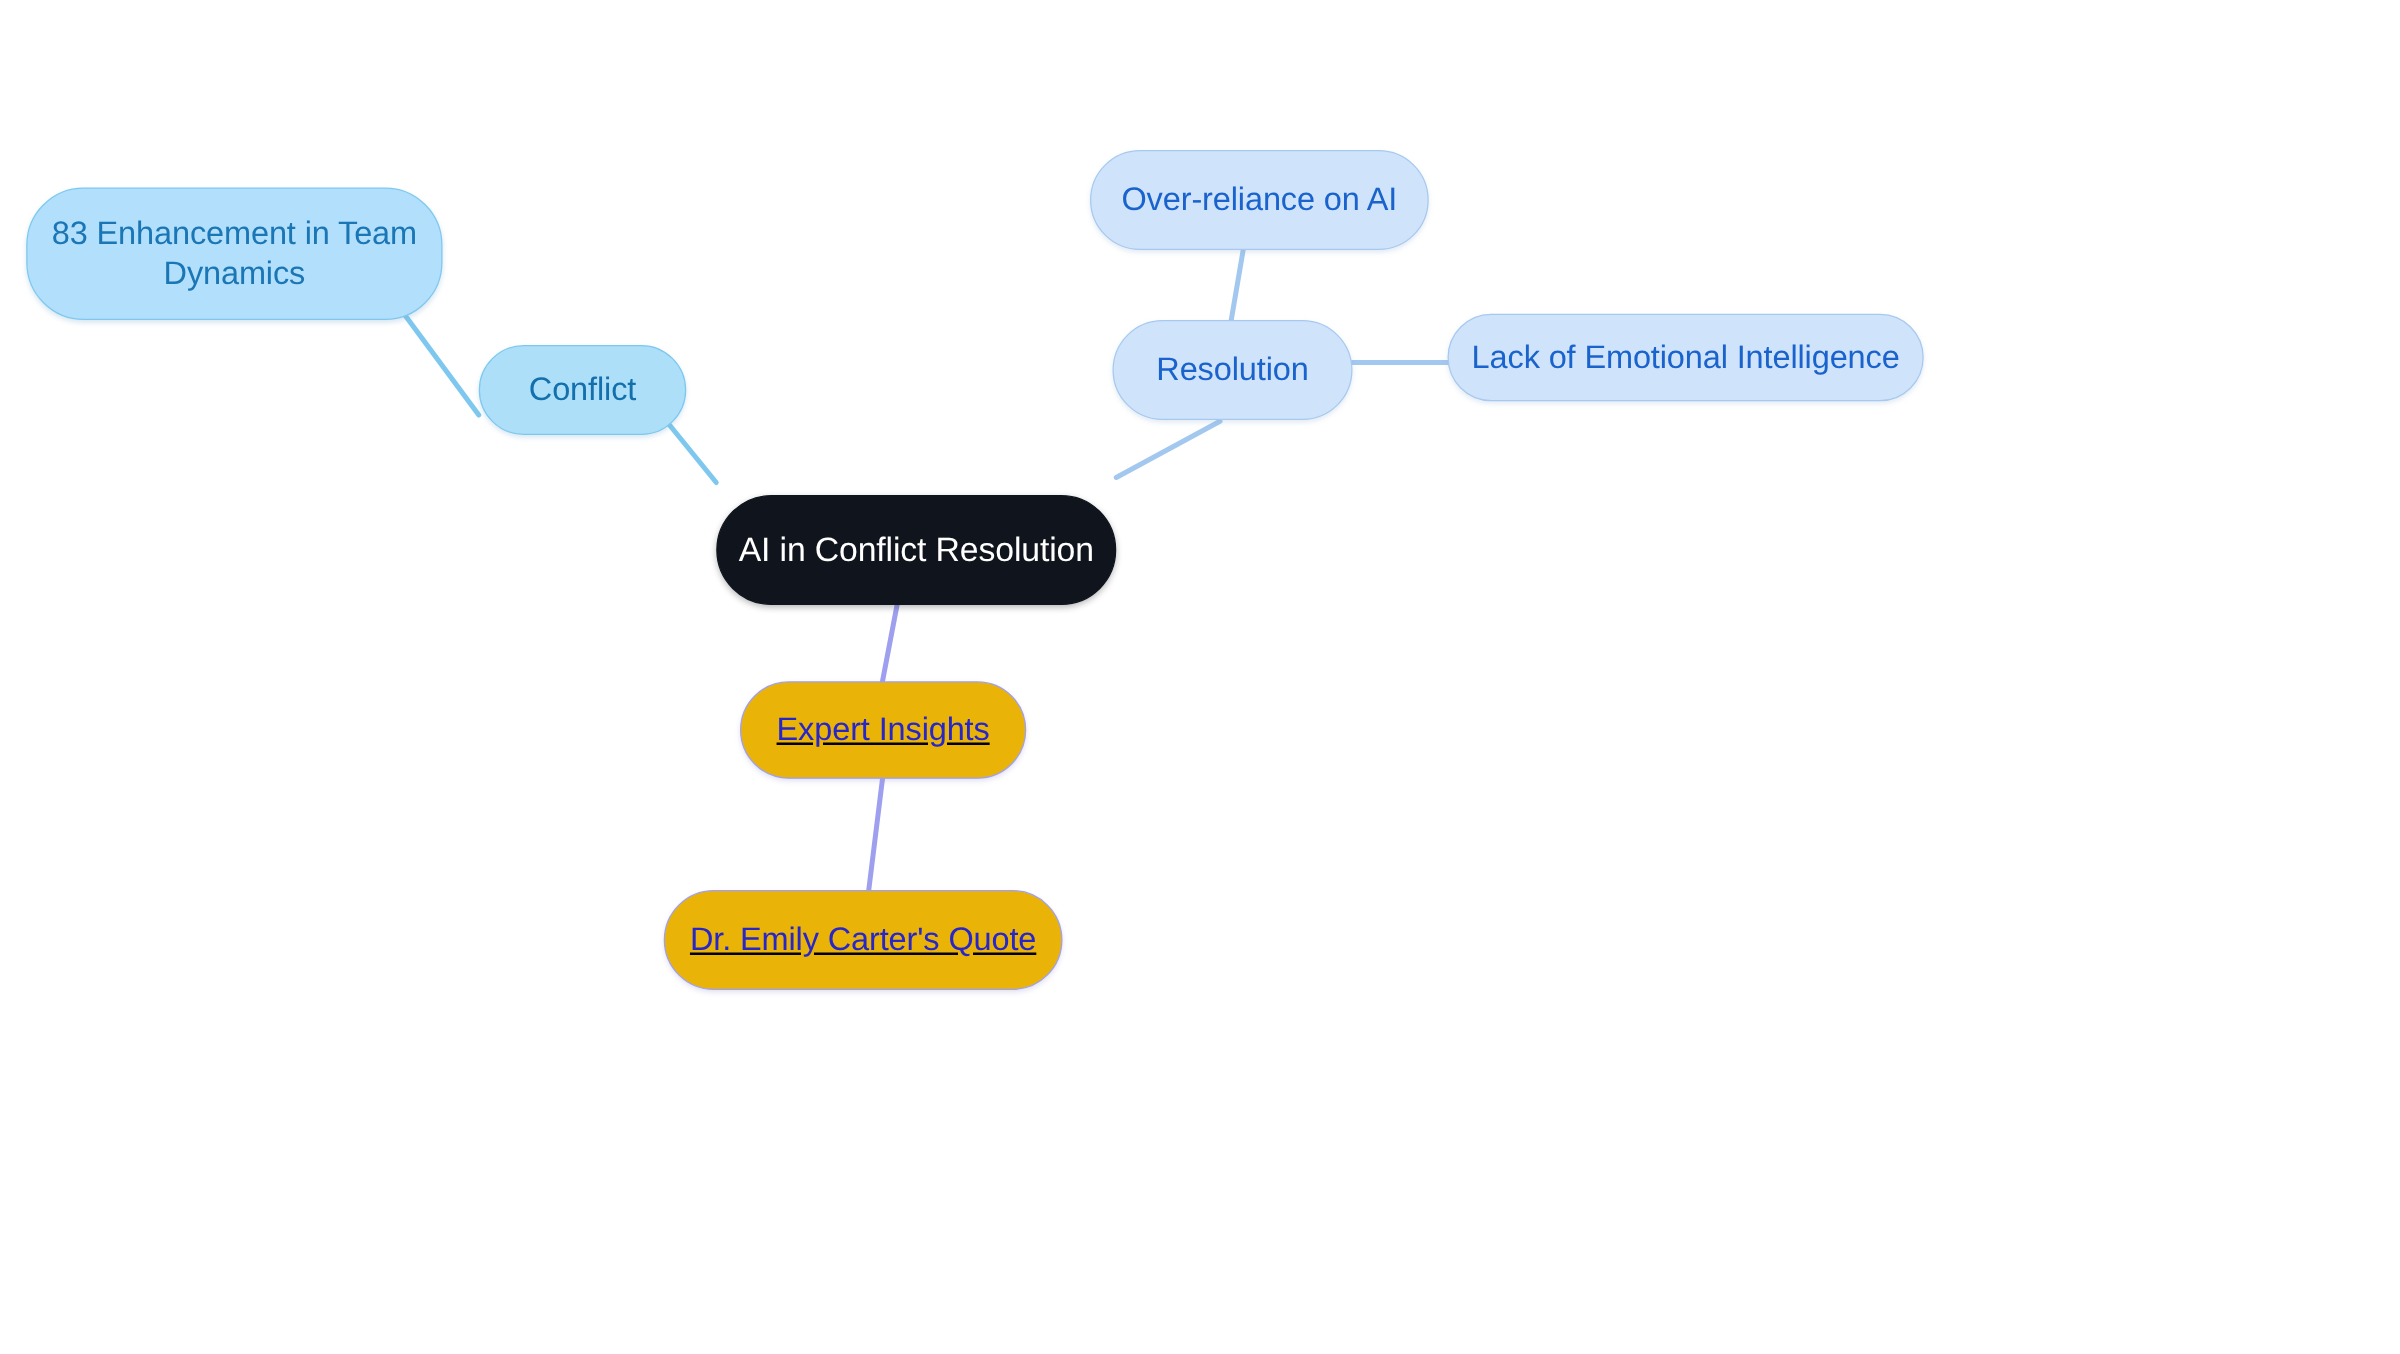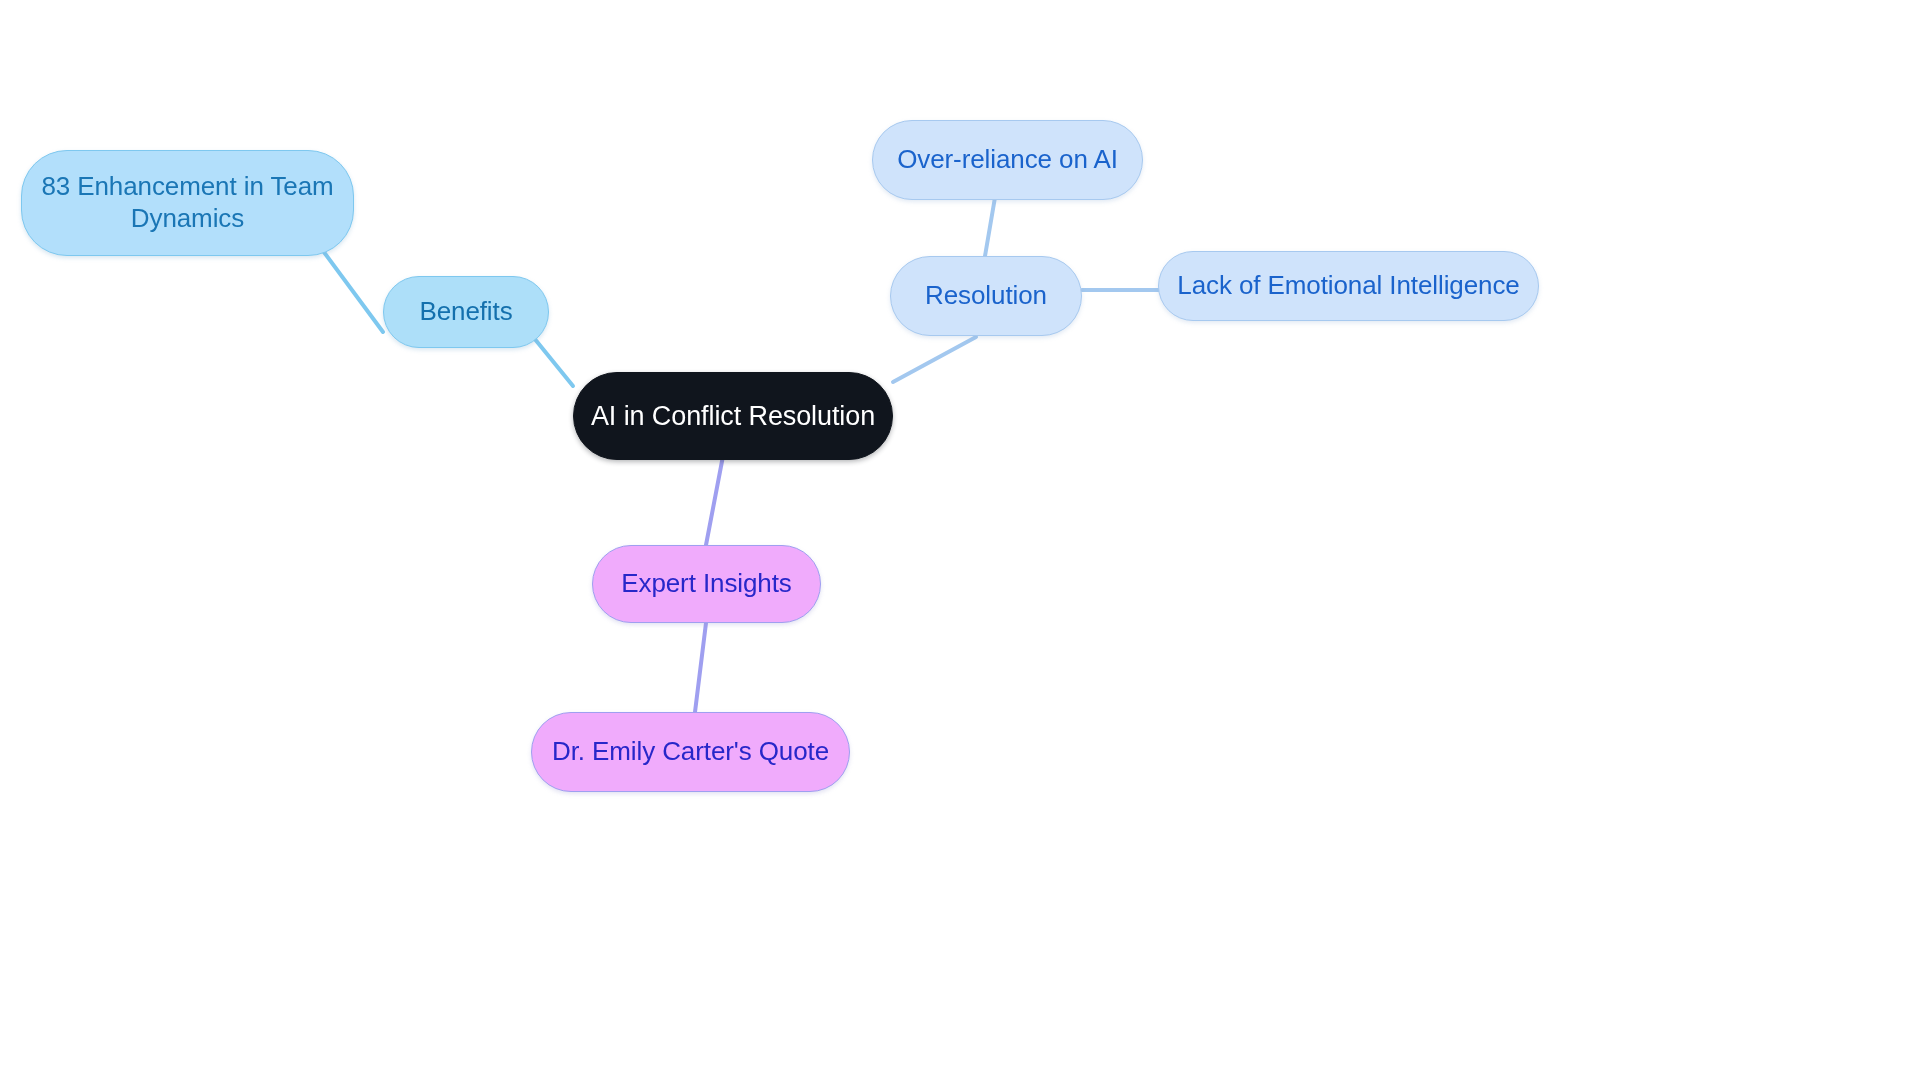--- a/index.html
+++ b/index.html
@@ -42,20 +42,21 @@
     line-height: 1.22;
     white-space: pre-line;
     letter-spacing: -0.1px;
   }
   
   .node.root {
     background: #10151d;
     border: 1px solid #10151d;
     border-radius: 46px;
     box-shadow: 0 2px 5px rgba(15,20,28,0.30);
+    margin-top: 24px;
   }
   .node.root .node-label {
     color: #ffffff;
     font-size: 27px;
   }
   
   .node.blue-mid {
     background: #addff9;
     border: 1.6px solid #7ec8ef;
     border-radius: 46px;
@@ -82,24 +83,25 @@
     border: 1.6px solid #a7c9ef;
     border-radius: 46px;
     box-shadow: 0 2px 4px rgba(140,170,210,0.25);
   }
   .node.paleblue .node-label {
     color: #1a63cc;
     font-size: 26px;
   }
   
   .node.purple {
-    background: #f0abfc;
+    background: #eab308;
     border: 1.6px solid #9f9ff0;
     border-radius: 46px;
     box-shadow: 0 2px 4px rgba(150,150,210,0.28);
+    text-decoration: underline;
   }
   .node.purple .node-label {
     color: #2727c9;
     font-size: 26px;
   }
 </style>
 </head>
 <body>
 
 <div id="mindmap-canvas" style="background: rgb(255, 255, 255);">
@@ -113,21 +115,21 @@
     <path fill="none" stroke-width="4" stroke-linecap="round" d="M 723 456 L 706 545" stroke="#9f9ff0"></path>
     <path fill="none" stroke-width="4" stroke-linecap="round" d="M 706 623 L 695 712" stroke="#9f9ff0"></path>
   </svg>
 
   <div class="node blue-leaf" style="left: 21px; top: 150px; width: 333px; height: 106px;">
     <span class="node-label">83 Enhancement in Team
 Dynamics</span>
   </div>
 
   <div class="node blue-mid" style="left: 383px; top: 276px; width: 166px; height: 72px;">
-    <span class="node-label">Benefits</span>
+    <span class="node-label">Conflict</span>
   </div>
 
   <div class="node root" style="left: 573px; top: 372px; width: 320px; height: 88px;">
     <span class="node-label">AI in Conflict Resolution</span>
   </div>
 
   <div class="node paleblue" style="left: 890px; top: 256px; width: 192px; height: 80px;">
     <span class="node-label">Resolution</span>
   </div>
 

